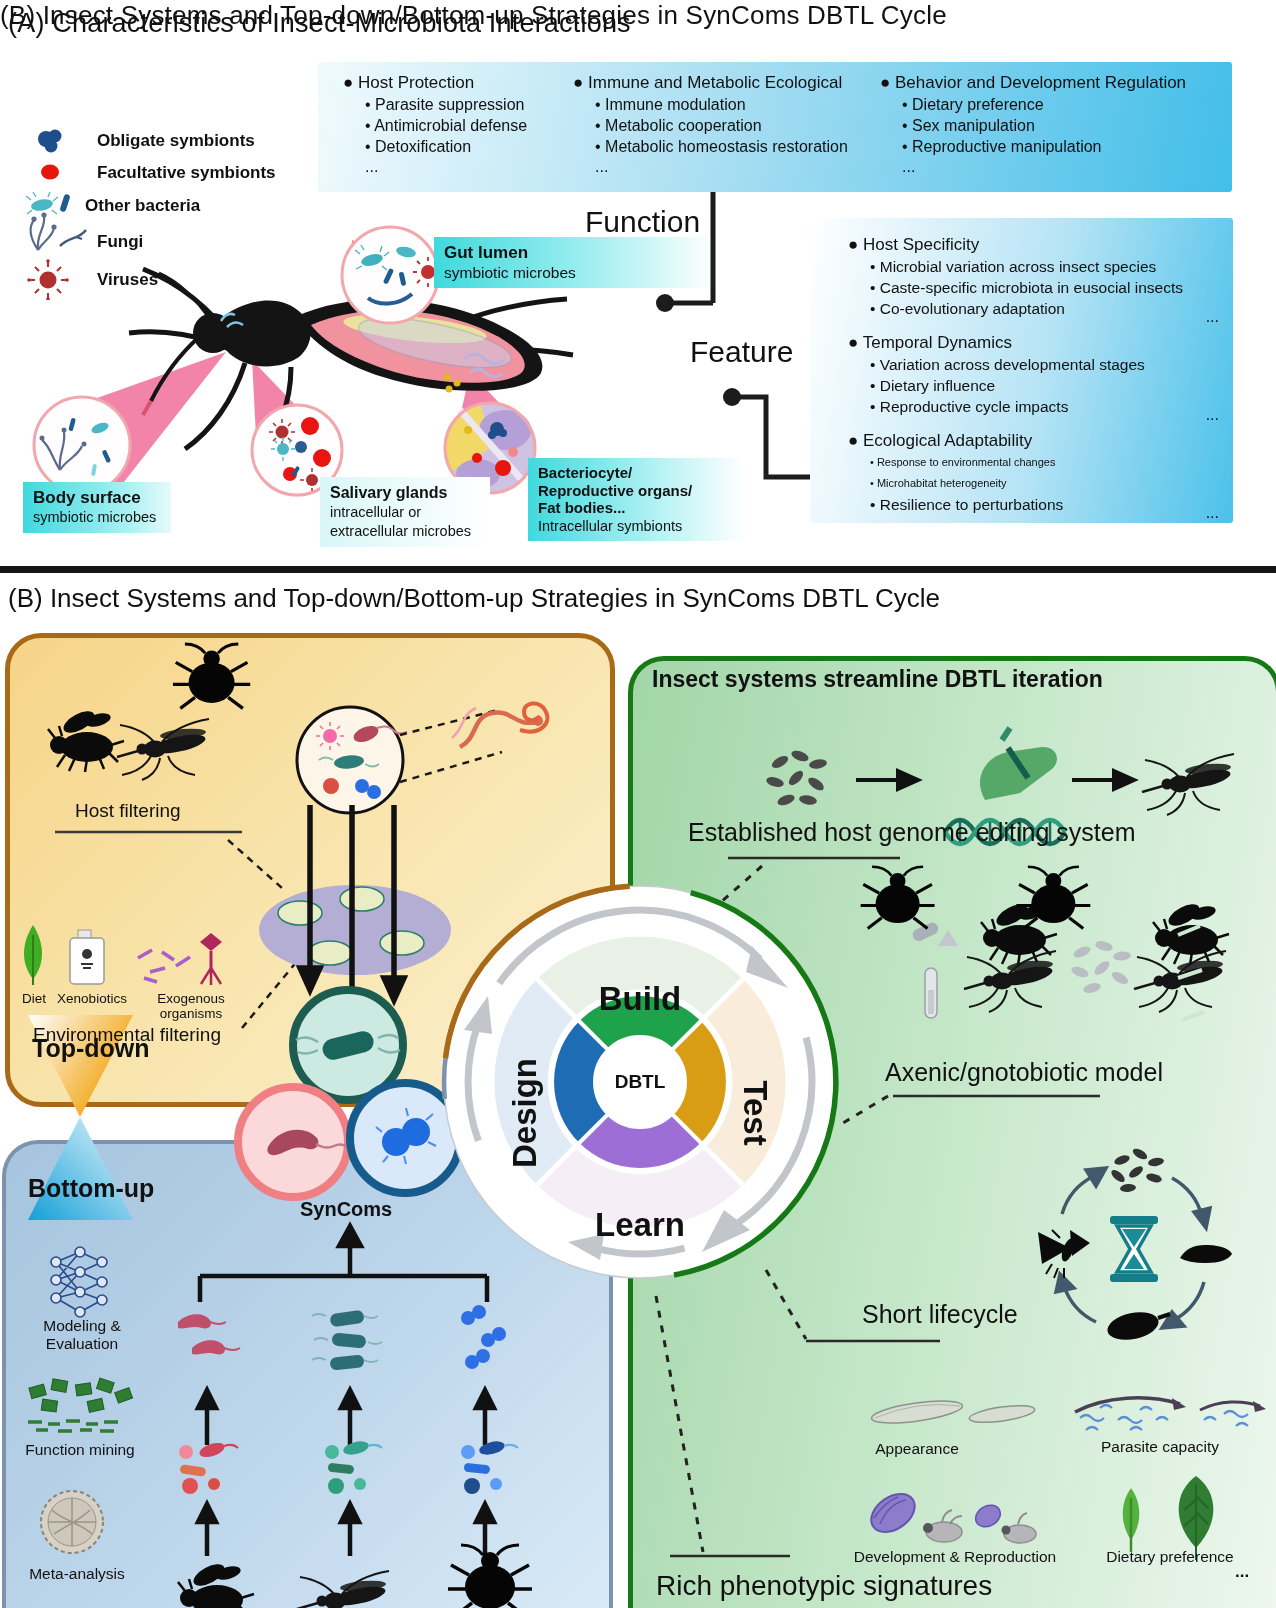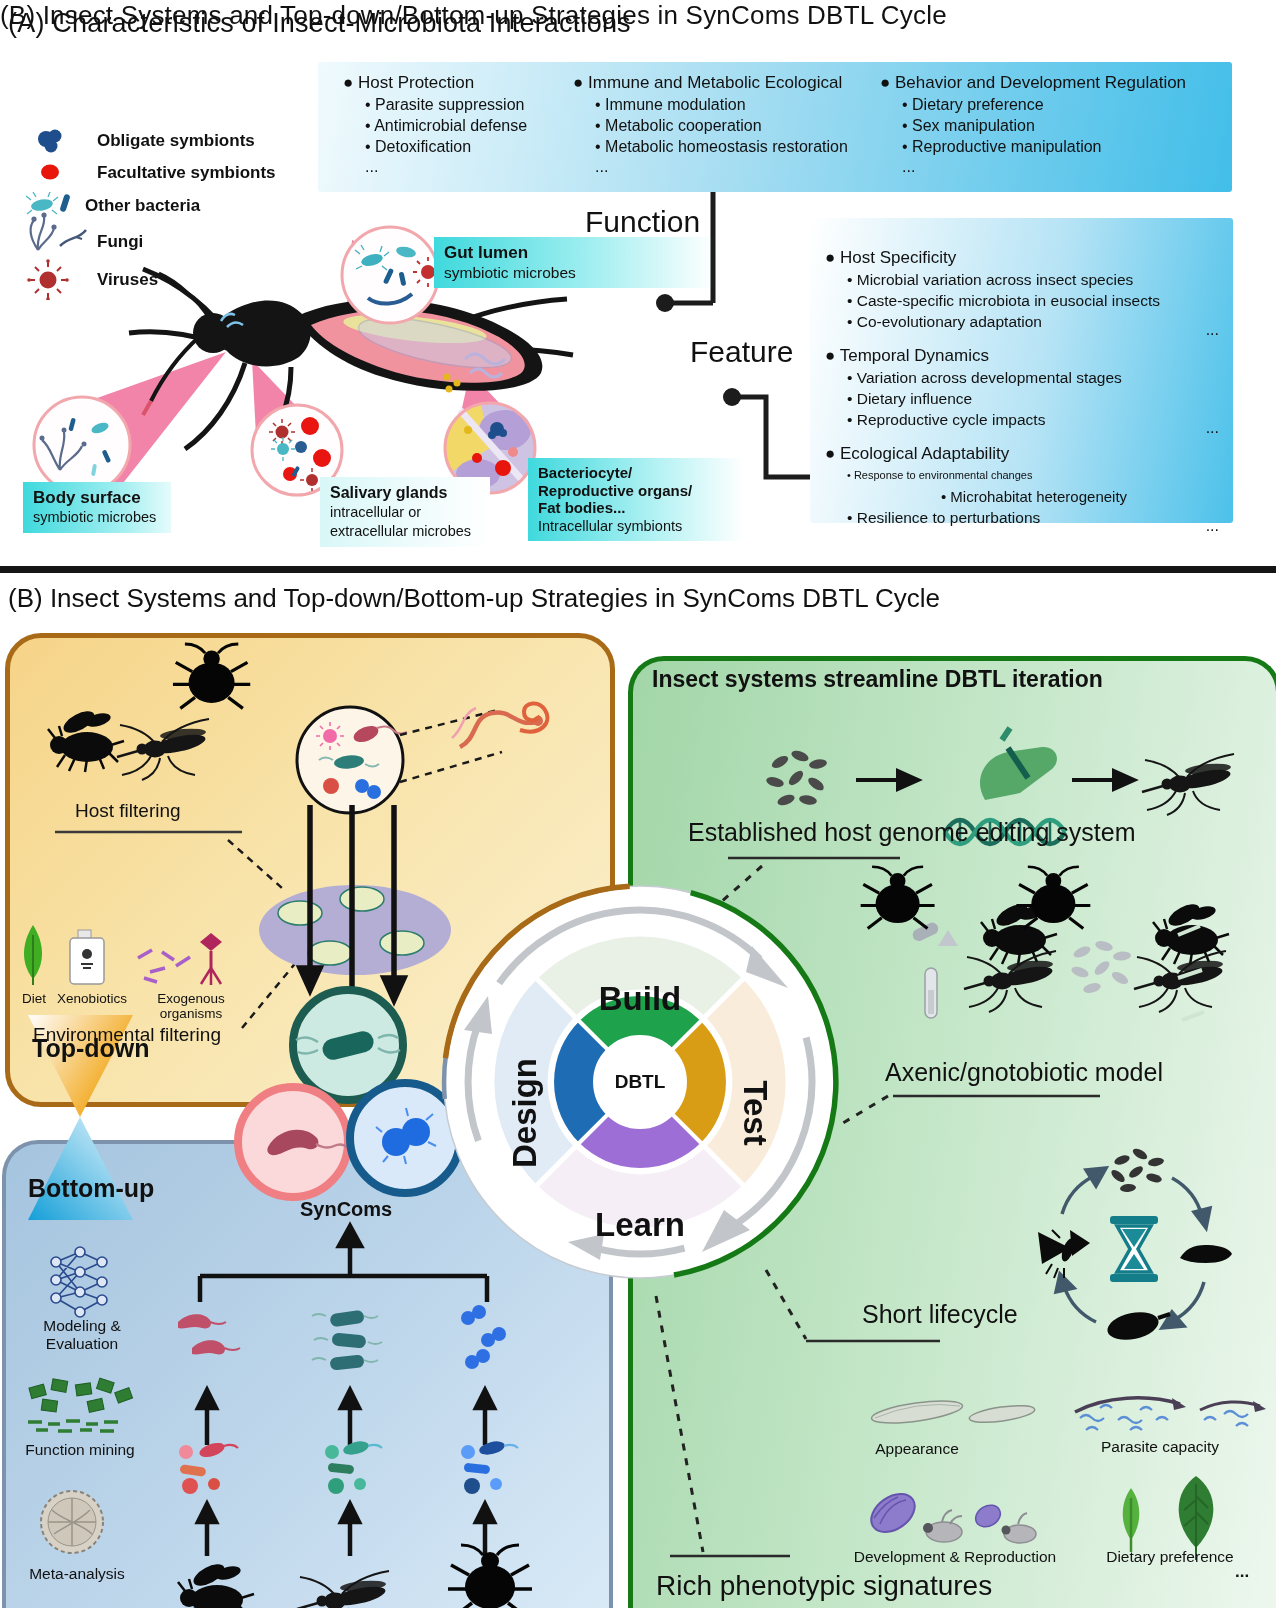--- a/index.html
+++ b/index.html
@@ -11,21 +11,21 @@
   #decor{left:0;top:0;z-index:3;}
   #wheel{left:440px;top:882px;z-index:4;}
   .txt{position:absolute;z-index:5;}
   .sec-title{font-size:27px;font-weight:500;letter-spacing:.2px;}
   .leg-label{font-size:17px;font-weight:700;}
   .bluebox{position:absolute;z-index:5;border-radius:3px;}
   .fb-col{position:absolute;top:10px;}
   .fb-h{font-size:17px;font-weight:500;line-height:22px;}
   .fb-i{font-size:16px;line-height:21px;padding-left:22px;}
   .fb-m{font-size:16px;line-height:20px;padding-left:22px;}
-  .ft-sec{position:absolute;left:15px;right:12px;margin-top:13px;}
+  .ft-sec{position:absolute;left:38px;right:12px;}
   .ft-m{position:absolute;right:2px;bottom:0;font-size:16px;}
   .bigword{font-size:30px;font-weight:500;}
   .callout{position:absolute;z-index:5;padding:6px 10px;}
   .co-t{font-size:17px;font-weight:700;line-height:20px;}
   .co-s{font-size:15.5px;line-height:19px;}
   .co-t2{font-size:15px;font-weight:700;line-height:17.5px;}
   .co-s2{font-size:14.5px;line-height:18px;}
   .b-label{font-size:19px;}
   .env-l{font-size:13.5px;font-weight:500;text-align:center;}
   .tri-label{font-size:25px;font-weight:700;}
@@ -614,21 +614,21 @@
   <div class="ft-sec" style="top:114px;height:92px;">
     <div class="fb-h">● Temporal Dynamics</div>
     <div class="fb-i" style="font-size:15.5px;">• Variation across developmental stages</div>
     <div class="fb-i" style="font-size:15.5px;">• Dietary influence</div>
     <div class="fb-i" style="font-size:15.5px;">• Reproductive cycle impacts</div>
     <div class="ft-m">...</div>
   </div>
   <div class="ft-sec" style="top:212px;height:92px;">
     <div class="fb-h">● Ecological Adaptability</div>
     <div class="fb-i" style="font-size:11px;">• Response to environmental changes</div>
-    <div class="fb-i" style="font-size:15px;text-align:center;">• Microhabitat heterogeneity</div>
+    <div class="fb-i" style="font-size:11px;">• Microhabitat heterogeneity</div>
     <div class="fb-i" style="font-size:15.5px;">• Resilience to perturbations</div>
     <div class="ft-m">...</div>
   </div>
 </div>
 
 <div class="callout" style="left:434px;top:237px;width:260px;background:linear-gradient(90deg,#3fd9dd 0%,#9feef0 55%,rgba(255,255,255,0) 100%);">
   <div class="co-t">Gut lumen</div>
   <div class="co-s">symbiotic microbes</div>
 </div>
 <div class="callout" style="left:23px;top:482px;width:128px;background:linear-gradient(90deg,#3fd9dd 0%,#a8f0f2 70%,#e6fbfb 100%);">

